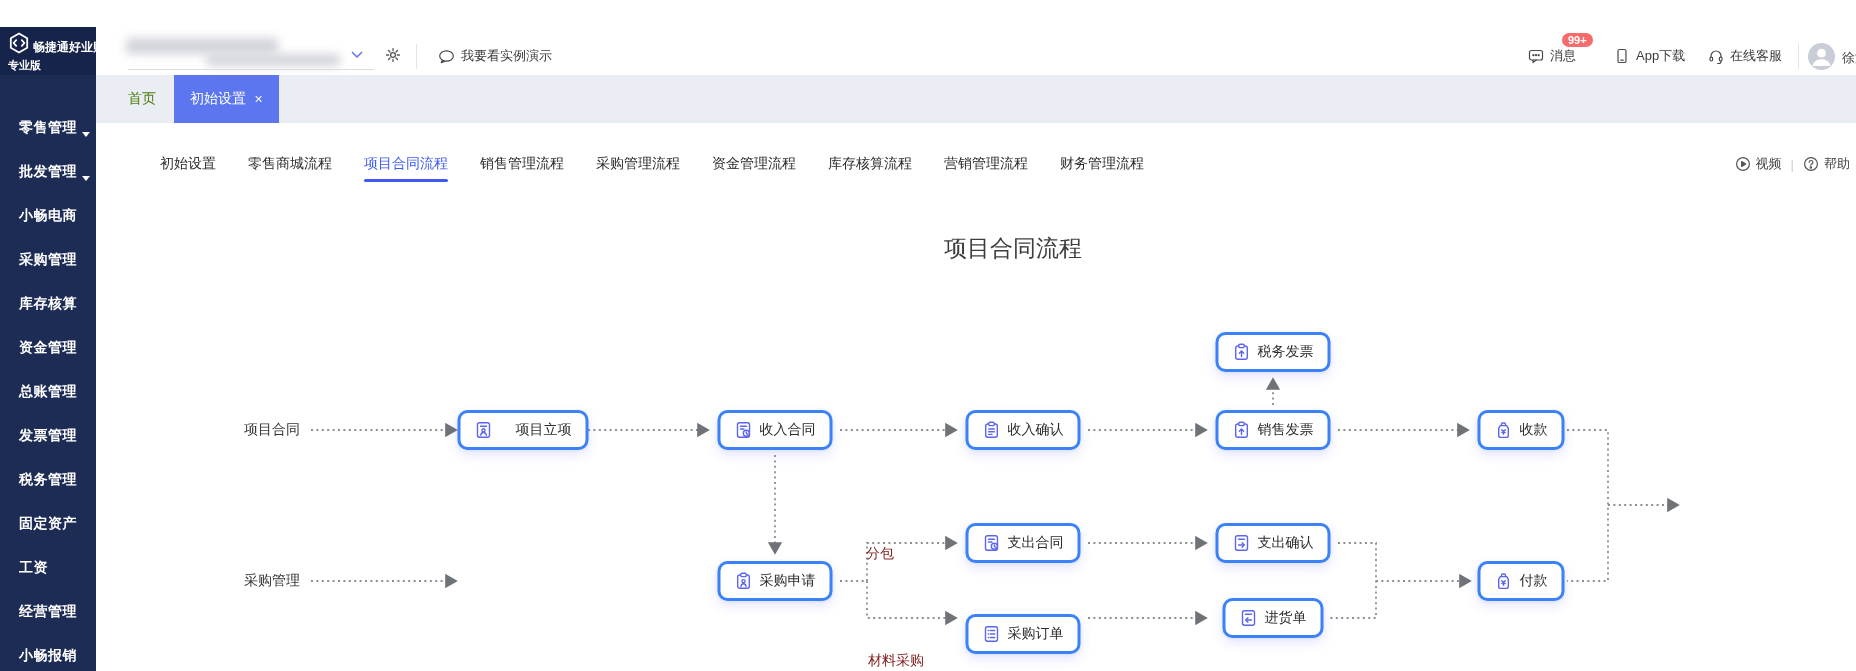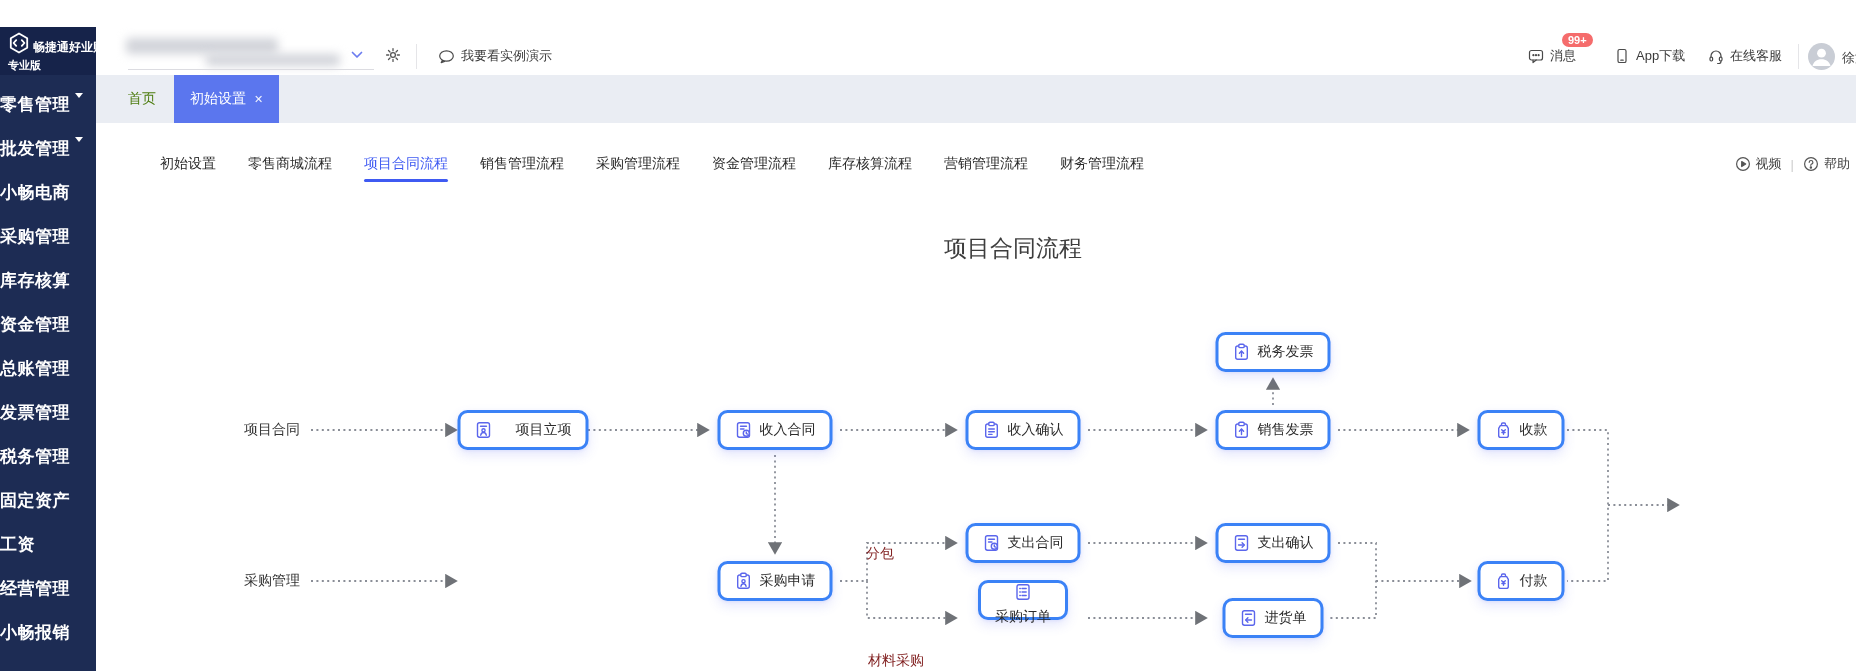--- a/index.html
+++ b/index.html
@@ -21,22 +21,22 @@
   .uname{position:absolute;left:1842px;top:49px;font-size:13px;color:#3a3a3a;white-space:nowrap;}
 
   
   .logo-block{position:absolute;left:0;top:27px;width:96px;height:48px;background:#16234a;
     color:#fff;overflow:hidden;z-index:6;}
   .logo-mark{position:absolute;left:8px;top:5px;}
   .brand-name{position:absolute;left:33px;top:12px;font-size:12px;font-weight:bold;white-space:nowrap;}
   .brand-edition{position:absolute;left:8px;top:31px;font-size:11px;font-weight:bold;}
   .sidebar{position:absolute;left:0;top:75px;width:96px;height:596px;background:#1d2c54;
     padding-top:18px;z-index:5;}
-  .sb-item{height:44px;display:flex;align-items:flex-start;color:#fff;
-    font-size:17px;font-weight:600;letter-spacing:.5px;cursor:pointer;white-space:nowrap;}
+  .sb-item{height:44px;display:flex;align-items:flex-end;padding-left:19px;color:#fff;
+    font-size:14px;font-weight:600;letter-spacing:.5px;cursor:pointer;white-space:nowrap;}
   .caret{width:0;height:0;border-left:4px solid transparent;border-right:4px solid transparent;
     border-top:5px solid #fff;margin-left:5px;flex:0 0 auto;}
 
   
   .tabstrip{position:absolute;left:96px;top:75px;width:1760px;height:48px;background:#eaedf3;
     display:flex;align-items:stretch;}
   .wtab{display:flex;align-items:center;justify-content:center;font-size:14px;color:#4d7c0f;
     cursor:pointer;}
   .wtab.plain{width:64px;margin-left:14px;}
   .wtab.active{background:#5b76ee;color:#fff;padding:0 16px;gap:8px;}
@@ -360,21 +360,21 @@
       </div>
       <div class="node" style="left: 1177px; top: 358px;">
         <span class="nicon"><svg viewBox="0 0 18 18">
             <rect x="3" y="1.8" width="12" height="14.4" rx="2"></rect>
             <line x1="6" y1="5.2" x2="12" y2="5.2"></line>
             <path d="M6 11h5.4"></path>
             <path d="M9.6 8.8L11.8 11l-2.2 2.2"></path>
           </svg></span>
         <span>支出确认</span>
       </div>
-      <div class="node" style="left: 927px; top: 415px; flex-direction: column;">
+      <div class="node" style="left: 927px; top: 449px;">
         <span class="nicon"><svg viewBox="0 0 18 18">
             <rect x="3" y="1.8" width="12" height="14.4" rx="2"></rect>
             <line x1="5.8" y1="5.5" x2="6.3" y2="5.5"></line>
             <line x1="8" y1="5.5" x2="12.2" y2="5.5"></line>
             <line x1="5.8" y1="9" x2="6.3" y2="9"></line>
             <line x1="8" y1="9" x2="12.2" y2="9"></line>
             <line x1="5.8" y1="12.5" x2="6.3" y2="12.5"></line>
             <line x1="8" y1="12.5" x2="12.2" y2="12.5"></line>
           </svg></span>
         <span>采购订单</span>

